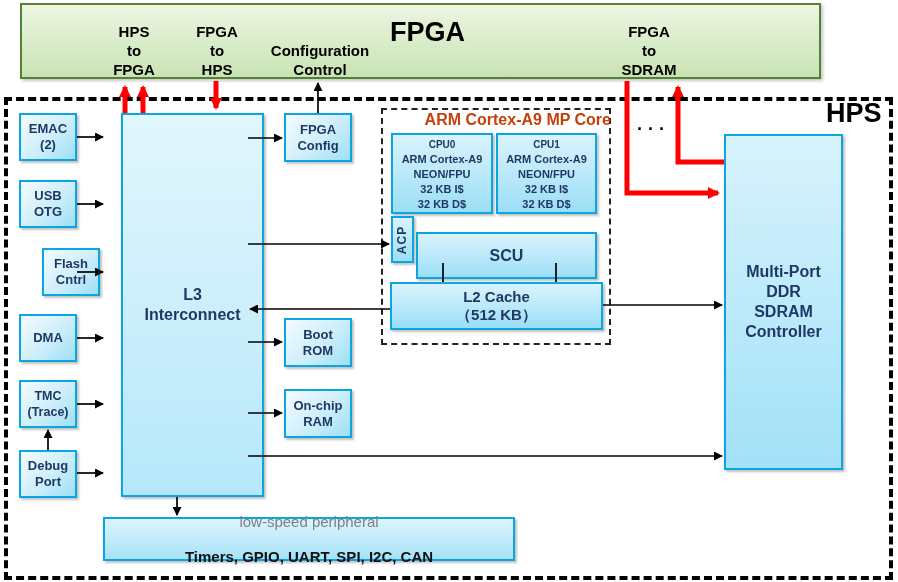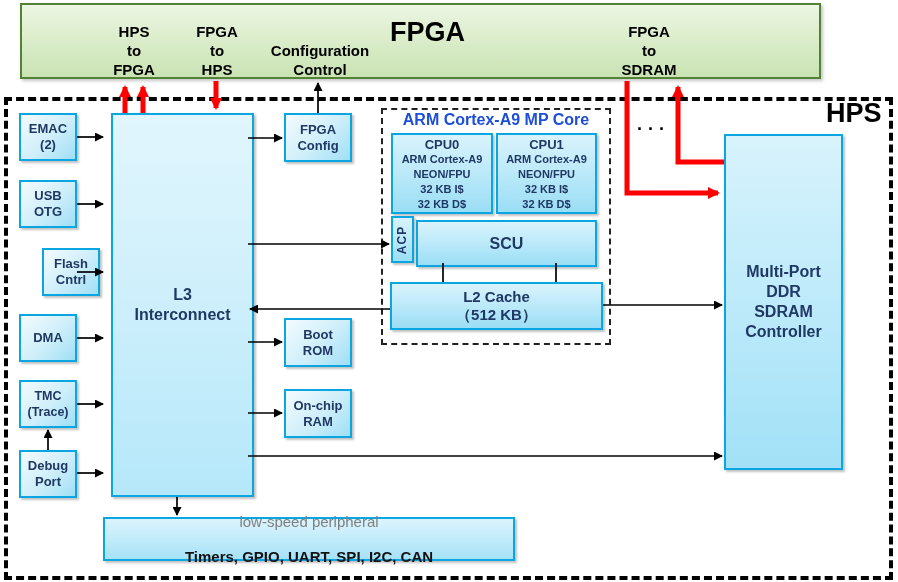--- a/index.html
+++ b/index.html
@@ -42,25 +42,25 @@
   .small{font-size:13px;line-height:16px;}
   .mid{font-size:15px;line-height:18px;}
   .big{font-size:16px;line-height:20px;}
   .core-fill{background:linear-gradient(180deg,#d9f3fc 0%,#bbe9f9 50%,#9bdef5 100%);}
   
   .mpcore{
     left:381px;top:108px;width:230px;height:237px;box-sizing:border-box;
     border:2px dashed #222;background:transparent;
   }
   .mpcore-title{
-    left:381px;top:111px;width:230px;text-align:center;
-    font-weight:bold;font-size:16px;color:#1d4ed8;
+    left:381px;top:111px;width:230px;text-align:right;
+    font-weight:bold;font-size:16px;color:#c2410c;
   }
   .cpu{flex-direction:column;justify-content:flex-start;padding-top:2px;}
-  .cpu-title{font-size:13px;line-height:15px;font-weight:bold;}
+  .cpu-title{font-size:10px;line-height:15px;font-weight:bold;}
   .cpu-body{font-size:11px;line-height:15px;font-weight:bold;white-space:pre-line;}
   .acp-text{transform:rotate(-90deg);font-size:12px;letter-spacing:1px;}
   
   .lowspeed{flex-direction:column;gap:17px;}
   .ls-title{font-size:15px;font-weight:normal;color:#7f7f7f;line-height:18px;}
   .ls-items{font-size:15px;font-weight:bold;color:#111;line-height:18px;}
   
   .dots{left:637px;top:119px;font-weight:bold;font-size:18px;letter-spacing:5px;color:#000;}
   svg.overlay{position:absolute;left:0;top:0;pointer-events:none;}
 </style>
@@ -92,21 +92,21 @@
   <div class="box small" style="left:19px;top:180px;width:58px;height:48px;">USB
 OTG</div>
   <div class="box small" style="left:19px;top:248px;width:58px;height:48px;margin-left:23px;">Flash
 Cntrl</div>
   <div class="box small" style="left:19px;top:314px;width:58px;height:48px;">DMA</div>
   <div class="box small" style="left:19px;top:380px;width:58px;height:48px;font-size:12.5px;">TMC
 (Trace)</div>
   <div class="box small" style="left:19px;top:450px;width:58px;height:48px;">Debug
 Port</div>
 
-  <div class="box big" style="left:111px;top:113px;width:143px;height:384px;background:linear-gradient(180deg,#e1f6fd 0%,#cdeffb 50%,#b5e8fa 100%);">L3
+  <div class="box big" style="left:121px;top:113px;width:143px;height:384px;background:linear-gradient(180deg,#e1f6fd 0%,#cdeffb 50%,#b5e8fa 100%);">L3
 Interconnect</div>
 
   <div class="box small" style="left:284px;top:113px;width:68px;height:49px;">FPGA
 Config</div>
   <div class="box small" style="left:284px;top:389px;width:68px;height:49px;">On-chip
 RAM</div>
   <div class="box small" style="left:284px;top:318px;width:68px;height:49px;">Boot
 ROM</div>
 
   <div class="abs mpcore"></div>
@@ -122,21 +122,21 @@
   <div class="box cpu core-fill" style="left:496px;top:133px;width:101px;height:81px;">
     <div class="cpu-title">CPU1</div>
     <div class="cpu-body">ARM Cortex-A9
 NEON/FPU
 32 KB I$
 32 KB D$</div>
   </div>
   <div class="box core-fill" style="left:391px;top:216px;width:23px;height:47px;">
     <span class="acp-text">ACP</span>
   </div>
-  <div class="box big core-fill" style="left:416px;top:220px;width:181px;height:47px;">SCU</div>
+  <div class="box big core-fill" style="left:416px;top:232px;width:181px;height:47px;">SCU</div>
   <div class="box mid core-fill" style="left:390px;top:282px;width:213px;height:48px;">L2 Cache
 （512 KB）</div>
 
   <div class="box big" style="left:724px;top:134px;width:119px;height:336px;background:linear-gradient(180deg,#d8f3fc 0%,#bdeafa 50%,#a2e1f7 100%);">Multi-Port
 DDR
 SDRAM
 Controller</div>
 
   <div class="box lowspeed" style="left:103px;top:517px;width:412px;height:44px;background:linear-gradient(180deg,#dcf4fc 0%,#bfeafa 55%,#a6e2f7 100%);">
     <div class="ls-title">low-speed peripheral</div>

